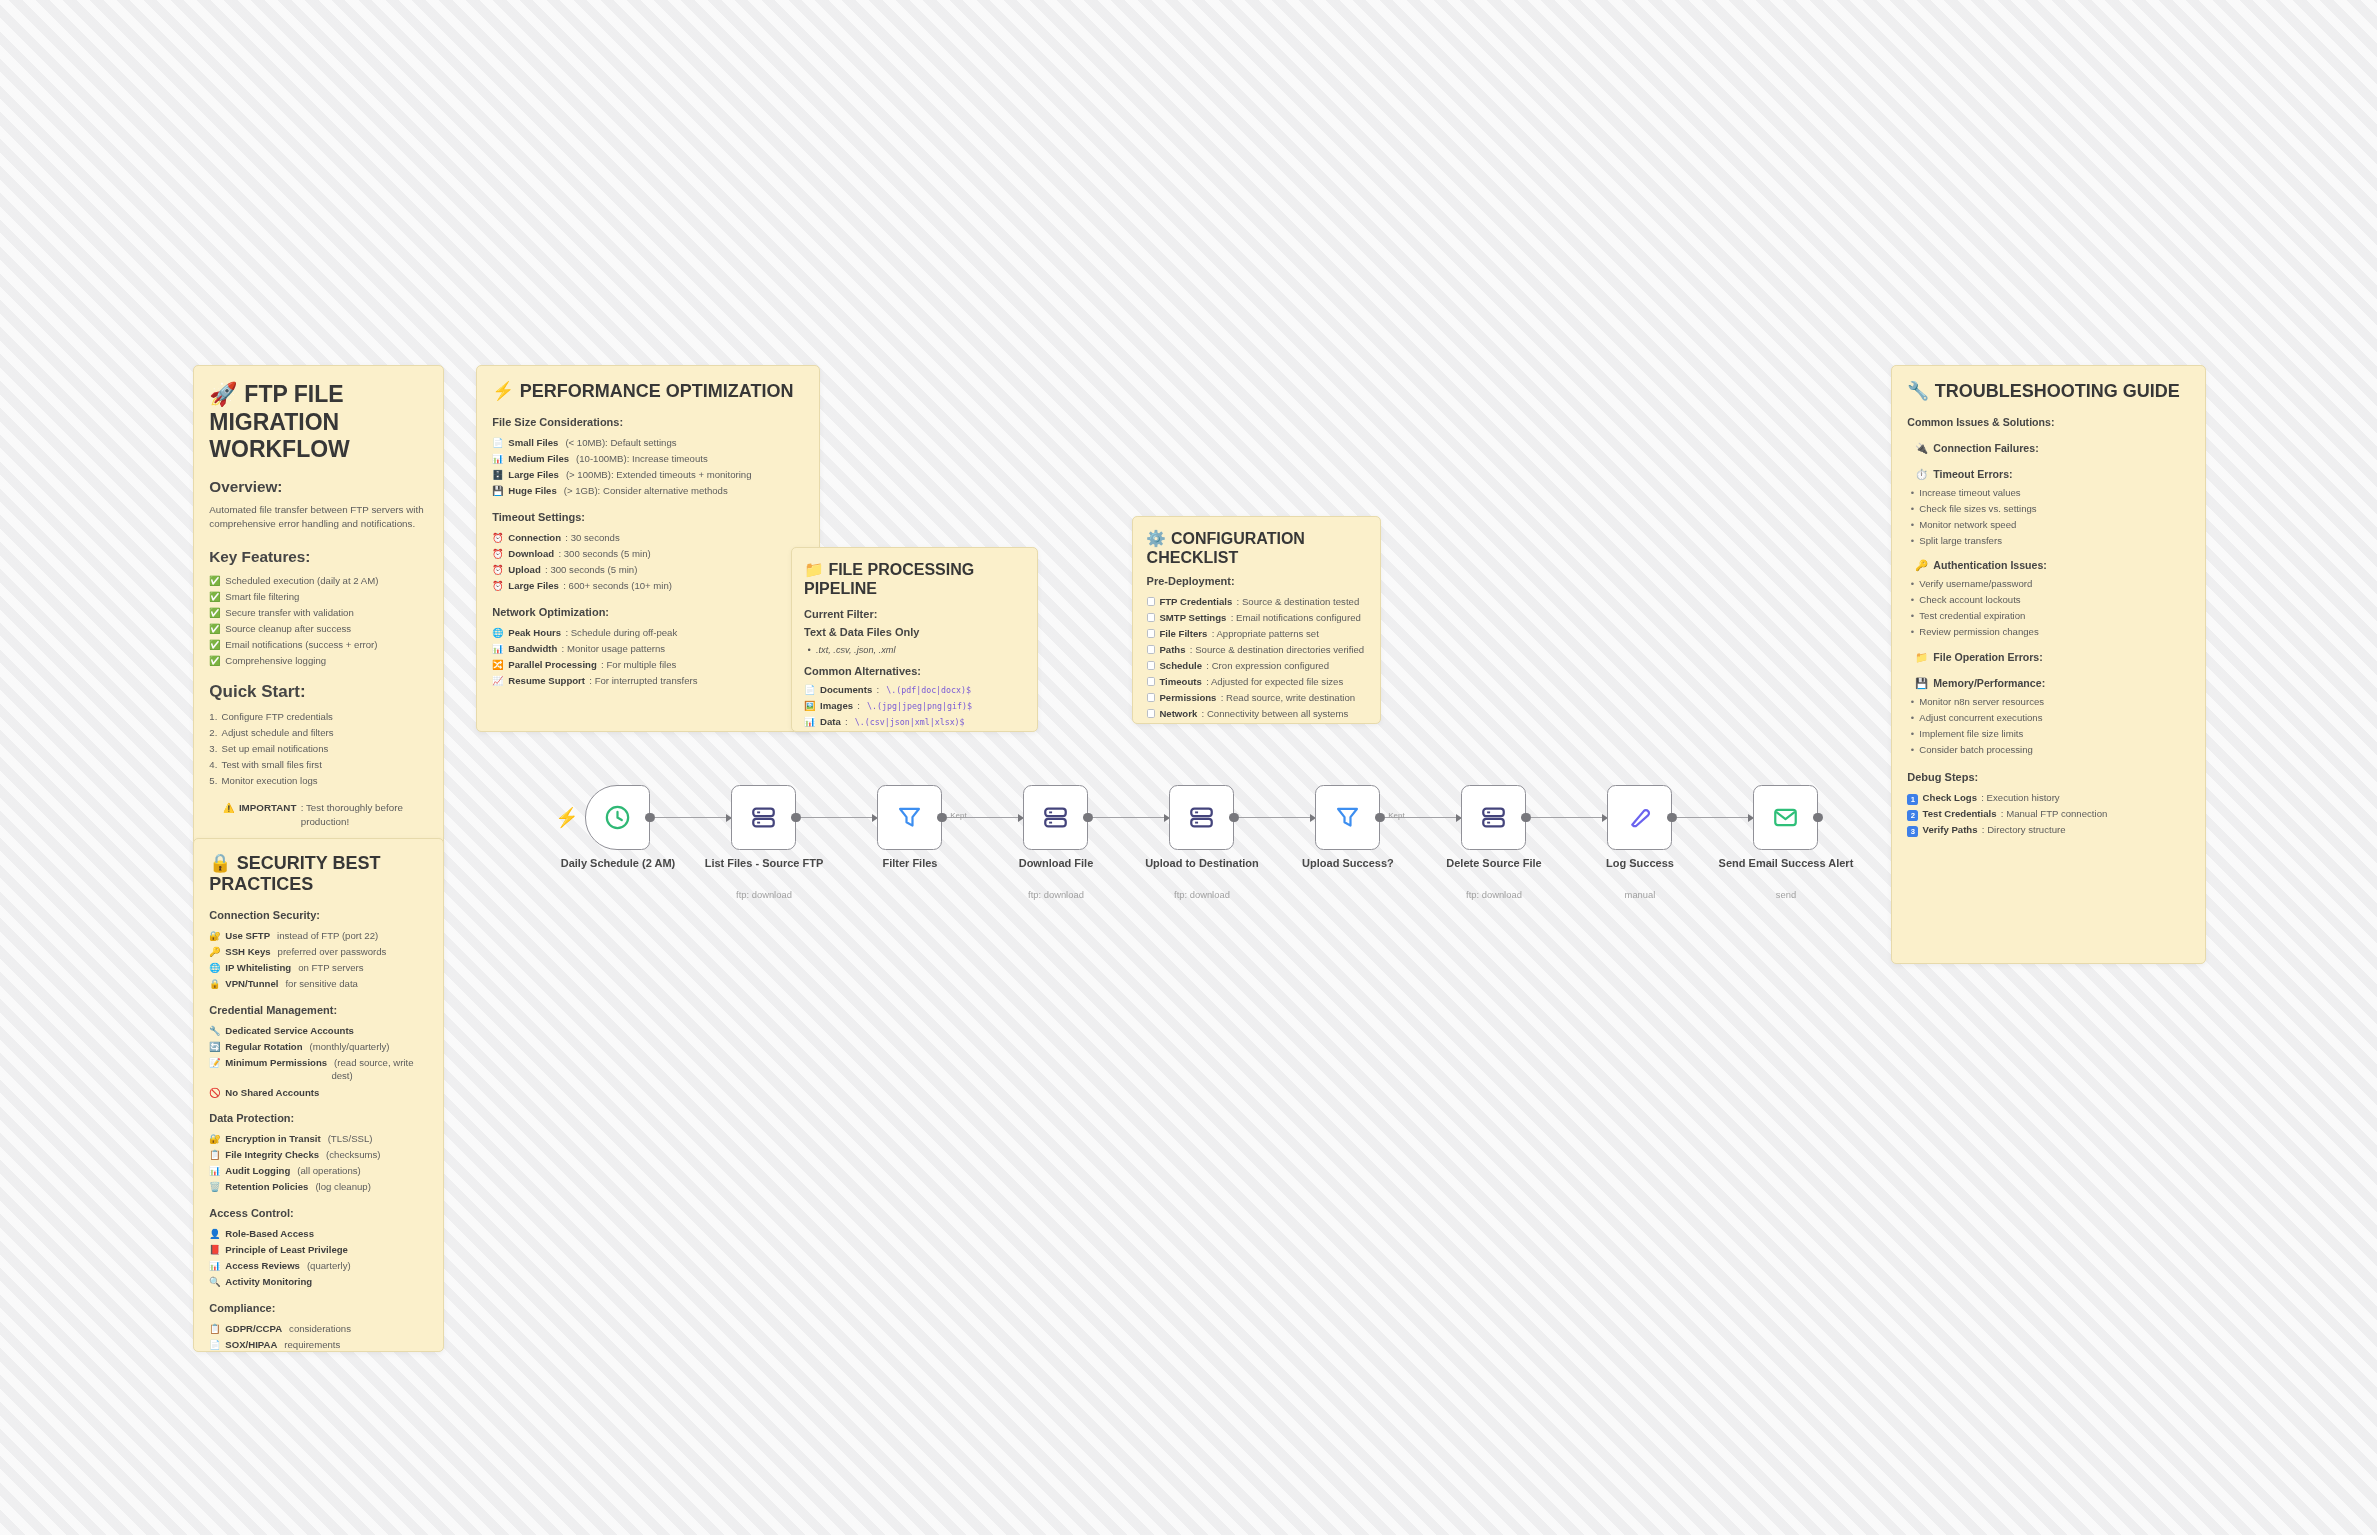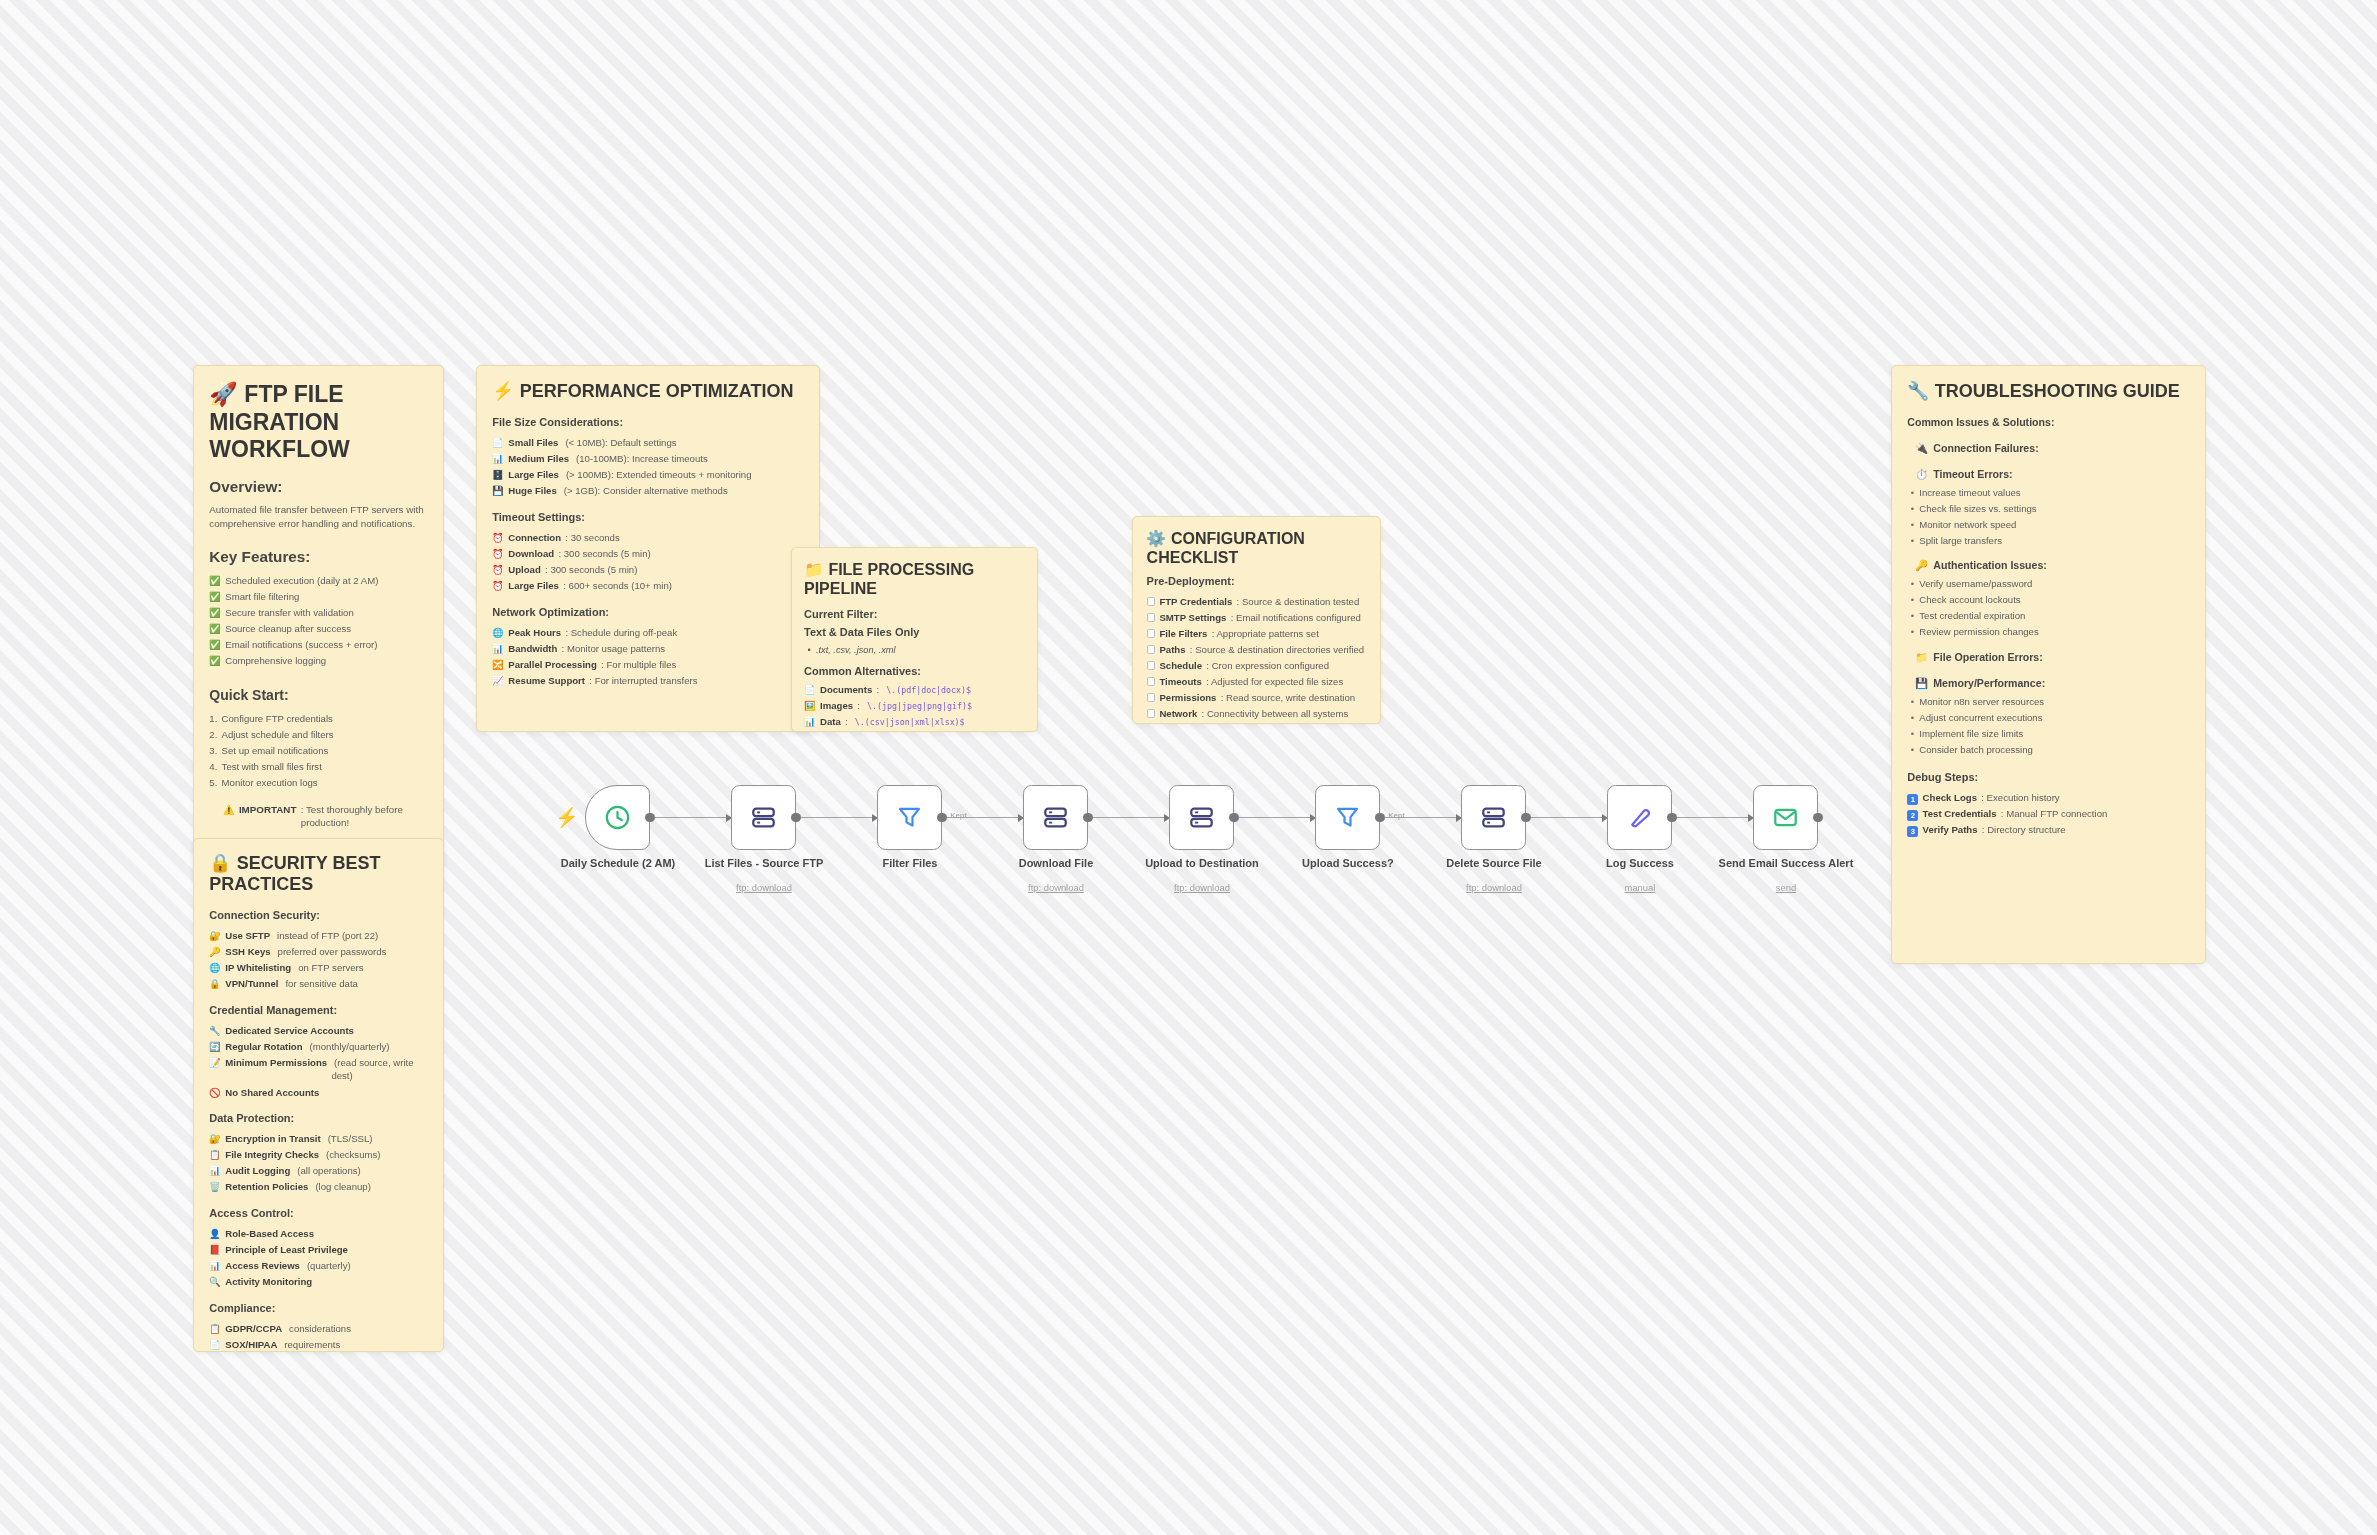--- a/index.html
+++ b/index.html
@@ -50,21 +50,21 @@
     position: relative; flex: none; width: 65px; height: 65px; background: #fff;
     border: 1.7px solid #909097; border-radius: 8.5px;
     display: flex; align-items: center; justify-content: center;
   }
   .wf-node.trigger { border-radius: 32px 8.5px 8.5px 32px; }
   .wf-label {
     position: absolute; top: 71px; left: 50%; transform: translateX(-50%);
     width: 153px; text-align: center; font-size: 11px; font-weight: bold; color: #484848;
     line-height: 1.25;
   }
-  .wf-sub { font-weight: normal; font-size: 9.4px; color: #a0a0a0; margin-top: 11px; text-decoration: underline; }
+  .wf-sub { font-weight: normal; font-size: 9.4px; color: #a0a0a0; margin-top: 18px; }
   .conn { flex: none; width: 81px; height: 10.2px; display: flex; align-items: center; position: relative; }
   .conn .dot, .tail-dot { flex: none; width: 9.4px; height: 9.4px; border-radius: 50%;
     background: #77777c; margin-left: -5.1px; z-index: 2; }
   .conn .line { flex: 1; height: 1.7px; background: #a2a2a6; }
   .conn .arrow { flex: none; width: 0; height: 0; border-left: 6.8px solid #77777c;
     border-top: 4.3px solid transparent; border-bottom: 4.3px solid transparent; margin-right: -0.9px; }
   .conn .conn-label { position: absolute; left: 7.7px; top: -1.7px; font-size: 8px; color: #9a9a9a; }
   .tail-dot { display: inline-block; }
   svg { display: block; }
 </style>
@@ -95,21 +95,21 @@
       </div>
       <div class="li">
         <span class="ic">✅</span>
         <span class="r">Email notifications (success + error)</span>
       </div>
       <div class="li">
         <span class="ic">✅</span>
         <span class="r">Comprehensive logging</span>
       </div>
     </div>
-  <div class="h3" style="font-size:14px; margin-top:19px;">Quick Start:</div>
+  <div class="h3" style="font-size:17px; margin-top:13px;">Quick Start:</div>
   <div>
       <div class="li">
         <span class="num">1.</span>
         <span class="r">Configure FTP credentials</span>
       </div>
       <div class="li">
         <span class="num">2.</span>
         <span class="r">Adjust schedule and filters</span>
       </div>
       <div class="li">

